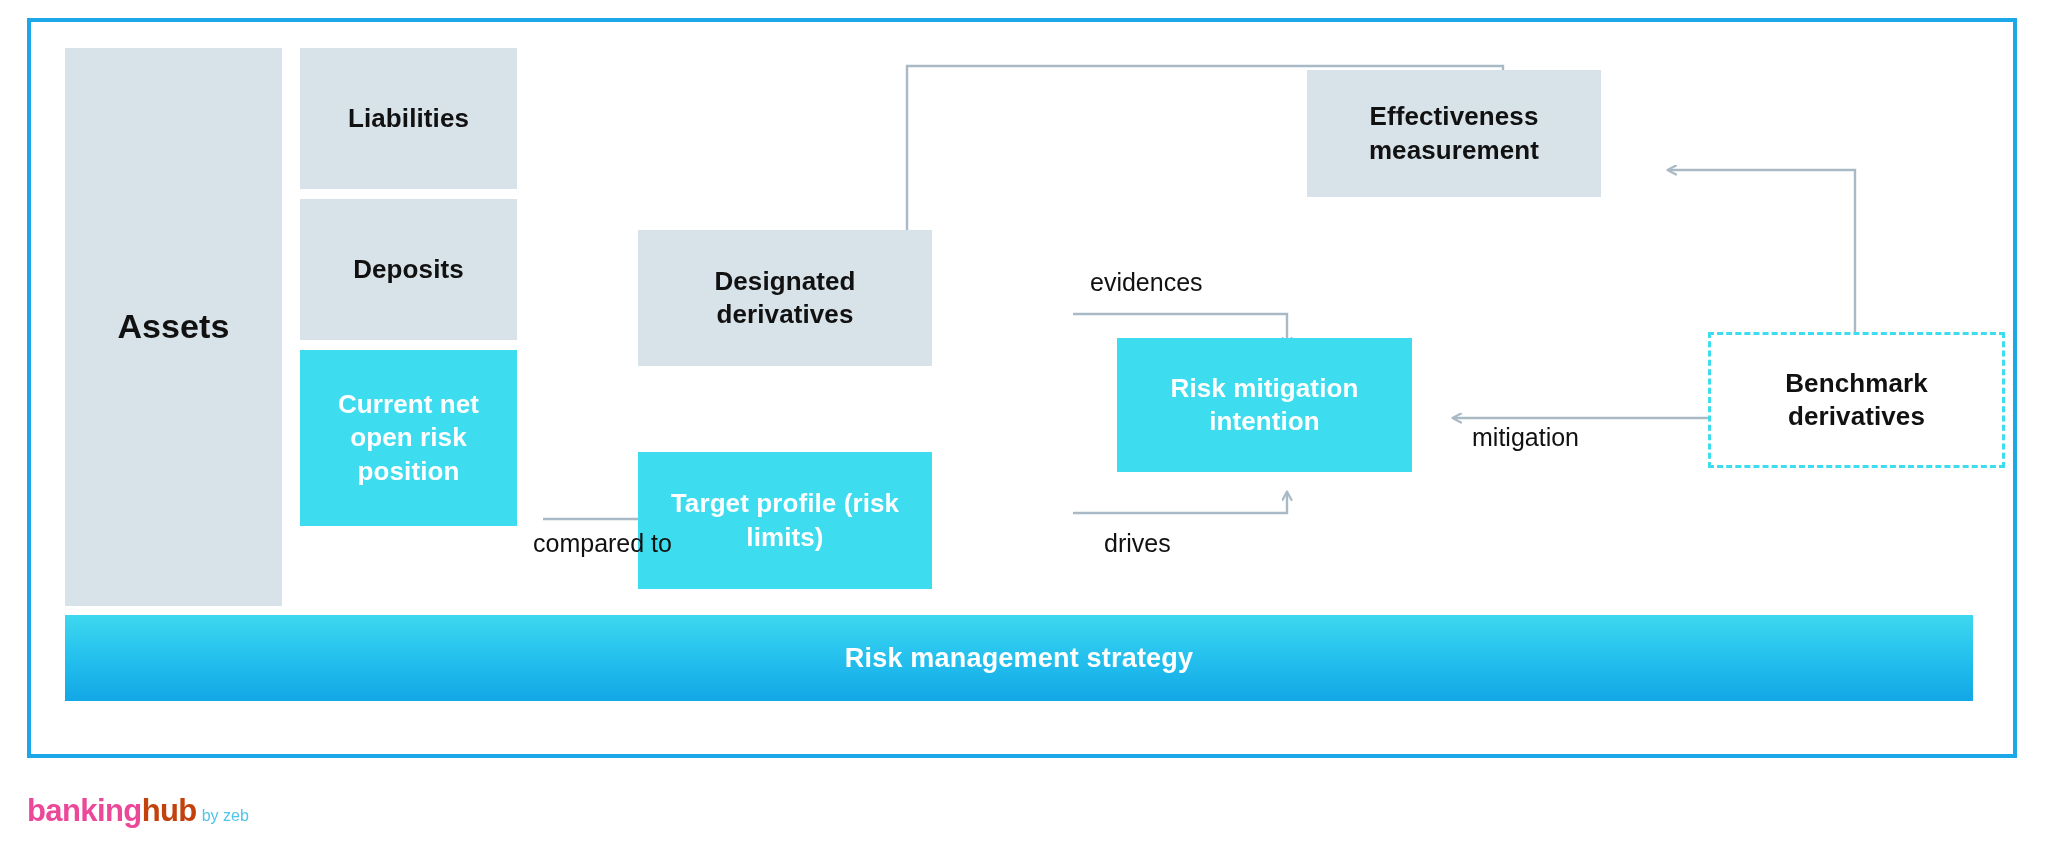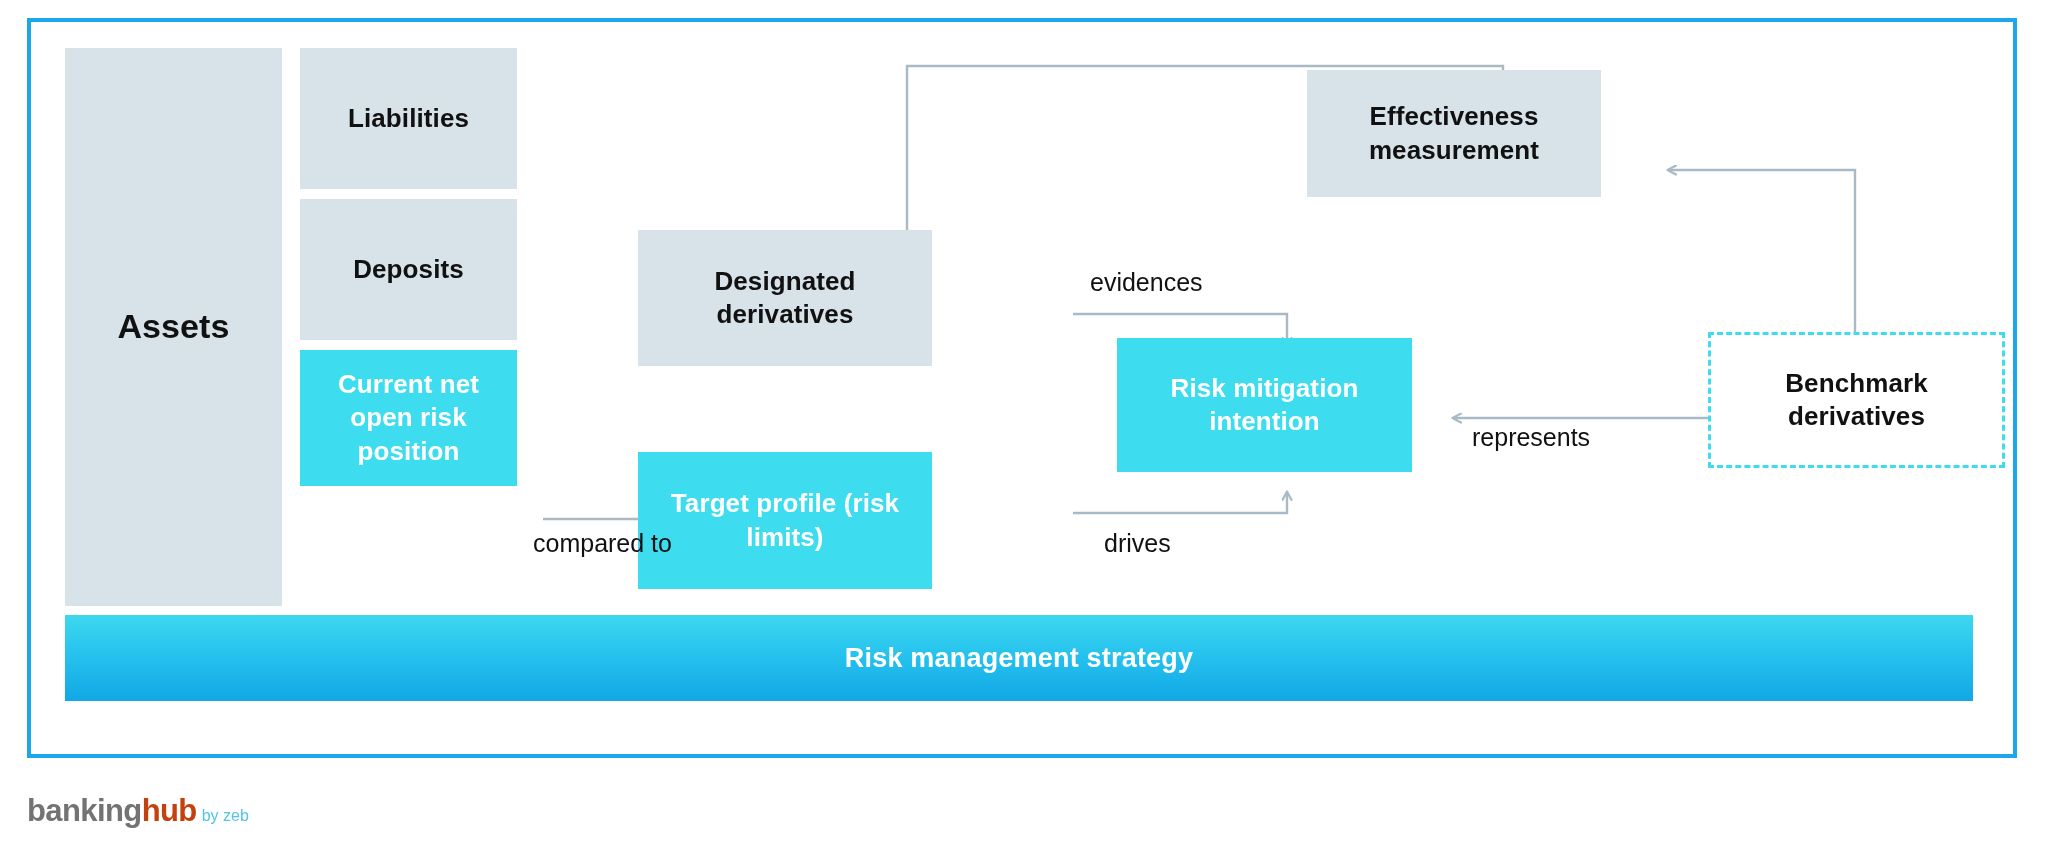--- a/index.html
+++ b/index.html
@@ -101,21 +101,21 @@
     position: absolute;
     left: 27px;
     top: 793px;
     display: flex;
     align-items: baseline;
     z-index: 5;
   }
   #logo .logo-banking {
     font-size: 31px;
     font-weight: bold;
-    color: #737373;
+    color: #ec4899;
     letter-spacing: -0.6px;
   }
   #logo .logo-hub {
     font-size: 31px;
     font-weight: bold;
     color: #c2410c;
     letter-spacing: -0.6px;
   }
   #logo .logo-byzeb {
     font-size: 16px;
@@ -157,21 +157,21 @@
     </div>
 
     <div class="node node-grey" style="left:269px; top:26px; width:217px; height:141px; font-size:26px;">
       <span>Liabilities</span>
     </div>
 
     <div class="node node-grey" style="left:269px; top:177px; width:217px; height:141px; font-size:26px;">
       <span>Deposits</span>
     </div>
 
-    <div class="node node-cyan" style="left:269px; top:328px; width:217px; height:136px; font-size:26px; padding:8px 22px;">
+    <div class="node node-cyan" style="left:269px; top:328px; width:217px; height:176px; font-size:26px; padding:8px 22px;">
       <span>Current net open risk position</span>
     </div>
 
     <div class="node node-grey" style="left:607px; top:208px; width:294px; height:136px; font-size:26px; padding:16px 16px;">
       <span>Designated derivatives</span>
     </div>
 
     <div class="node node-cyan" style="left:607px; top:430px; width:294px; height:137px; font-size:26px; padding:0 16px;">
       <span>Target profile (risk limits)</span>
     </div>
@@ -183,21 +183,21 @@
     <div class="node node-grey" style="left:1276px; top:48px; width:294px; height:127px; font-size:26px; padding:0 16px;">
       <span>Effectiveness measurement</span>
     </div>
 
     <div class="node node-dashed" style="left:1677px; top:310px; width:297px; height:136px; font-size:26px; padding:0 16px;">
       <span>Benchmark derivatives</span>
     </div>
 
     <div class="edge-label" style="left:1059px; top:246px;">evidences</div>
 
-    <div class="edge-label" style="left:1441px; top:401px;">represents</div>
+    <div class="edge-label" style="left:1441px; top:401px;">mitigation</div>
 
     <div class="edge-label" style="left:502px; top:507px;">compared to</div>
 
     <div class="edge-label" style="left:1073px; top:507px;">drives</div>
 
     <div id="strategy-banner" style="left:34px; top:593px; width:1908px; height:86px;">
       <span>Risk management strategy</span>
     </div>
 
   </div>

